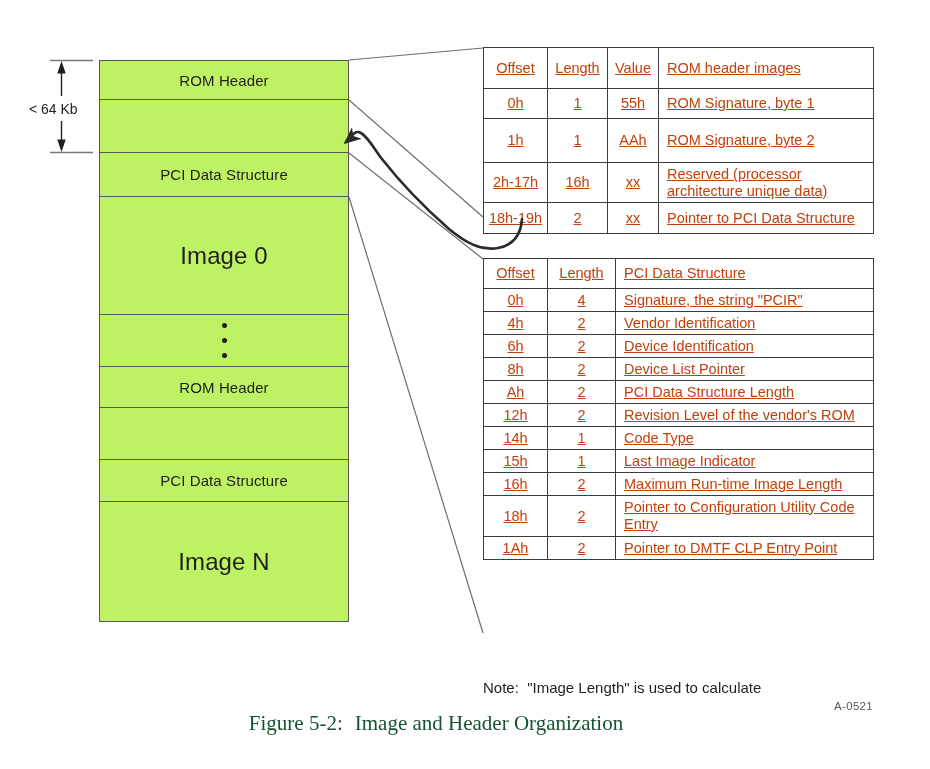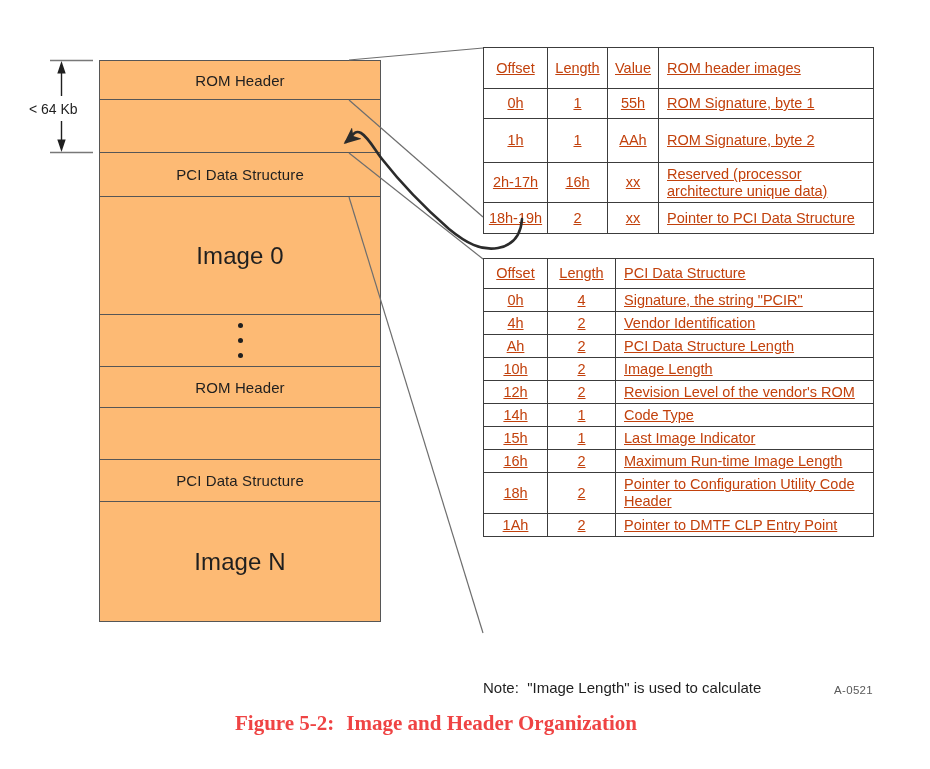--- a/index.html
+++ b/index.html
@@ -2,23 +2,23 @@
 <html><head>
 <meta charset="utf-8">
 <style>
   html,body{margin:0;padding:0;background:#ffffff;}
   #stage{
     position:relative;width:930px;height:769px;background:#ffffff;
     font-family:"Liberation Sans",sans-serif;color:#1f1f1f;overflow:hidden;
   }
   
   .stack{
-    position:absolute;left:99px;top:60px;width:282px;height:562px;
+    position:absolute;left:99px;top:60px;width:250px;height:562px;
     border:1px solid #565656;box-sizing:border-box;
-    display:flex;flex-direction:column;background:#fdba74;
+    display:flex;flex-direction:column;background:#bef264;
   }
   .sec{
     box-sizing:border-box;border-bottom:1px solid #565656;
     display:flex;align-items:center;justify-content:center;
     font-size:15px;letter-spacing:0.1px;
   }
   .sec:last-child{border-bottom:none;}
   .sec.big{font-size:24px;}
   .dotsec{display:flex;flex-direction:column;gap:10px;align-items:center;justify-content:center;}
   .dot{width:5px;height:5px;border-radius:50%;background:#1f1f1f;}
@@ -31,25 +31,25 @@
   }
   .tbl td{border:1.6px solid #3c3c3c;vertical-align:middle;line-height:17px;overflow:hidden;}
   .t1{left:483px;top:47px;}
   .t2{left:483px;top:258px;}
   .c{text-align:center;padding:0 2px;}
   .l{text-align:left;padding:1px 2px 1px 8px;}
   .rh41{height:41px}.rh30{height:30px}.rh29{height:44px}.rh40{height:40px}
   .rh31{height:31px}.rh23{height:23px}
   
   .note{position:absolute;left:483px;top:643px;font-size:15px;line-height:18px;white-space:pre-wrap;}
-  .artid{position:absolute;left:683px;top:684px;width:190px;text-align:right;font-size:11.5px;color:#5a5a5a;letter-spacing:0.3px;}
+  .artid{position:absolute;left:683px;top:700px;width:190px;text-align:right;font-size:11.5px;color:#5a5a5a;letter-spacing:0.3px;}
   
   .caption{
     position:absolute;left:0;top:711px;width:872px;text-align:center;
-    font-family:"Liberation Serif",serif;font-weight:bold;font-size:21px;color:#ef4444;
+    font-family:"Liberation Serif",serif;font-weight:normal;font-size:21px;color:#14532d;
   }
   .caption .title{margin-left:12px;}
   
   .overlay{position:absolute;left:0;top:0;pointer-events:none;}
 </style>
 </head>
 <body>
 
 <div id="stage">
 
@@ -128,28 +128,33 @@
       <td class="c">0h</td>
       <td class="c">4</td>
       <td class="l">Signature, the string "PCIR"</td>
     </tr>
     <tr class="rh23">
       <td class="c">4h</td>
       <td class="c">2</td>
       <td class="l">Vendor Identification</td>
     </tr>
     <tr class="rh23">
+      <td class="c">6h</td>
+      <td class="c">2</td>
+      <td class="l">Device Identification</td>
+    </tr>
+    <tr class="rh23">
+      <td class="c">8h</td>
+      <td class="c">2</td>
+      <td class="l">Device List Pointer</td>
+    </tr>
+    <tr class="rh23">
       <td class="c">Ah</td>
       <td class="c">2</td>
       <td class="l">PCI Data Structure Length</td>
-    </tr>
-    <tr class="rh23">
-      <td class="c">10h</td>
-      <td class="c">2</td>
-      <td class="l">Image Length</td>
     </tr>
     <tr class="rh23">
       <td class="c">12h</td>
       <td class="c">2</td>
       <td class="l">Revision Level of the vendor's ROM</td>
     </tr>
     <tr class="rh23">
       <td class="c">14h</td>
       <td class="c">1</td>
       <td class="l">Code Type</td>
@@ -160,21 +165,21 @@
       <td class="l">Last Image Indicator</td>
     </tr>
     <tr class="rh23">
       <td class="c">16h</td>
       <td class="c">2</td>
       <td class="l">Maximum Run-time Image Length</td>
     </tr>
     <tr class="rh41">
       <td class="c">18h</td>
       <td class="c">2</td>
-      <td class="l">Pointer to Configuration Utility Code Header</td>
+      <td class="l">Pointer to Configuration Utility Code Entry</td>
     </tr>
     <tr class="rh23">
       <td class="c">1Ah</td>
       <td class="c">2</td>
       <td class="l">Pointer to DMTF CLP Entry Point</td>
     </tr>
   </tbody>
     </table>
 
   <div class="note">

